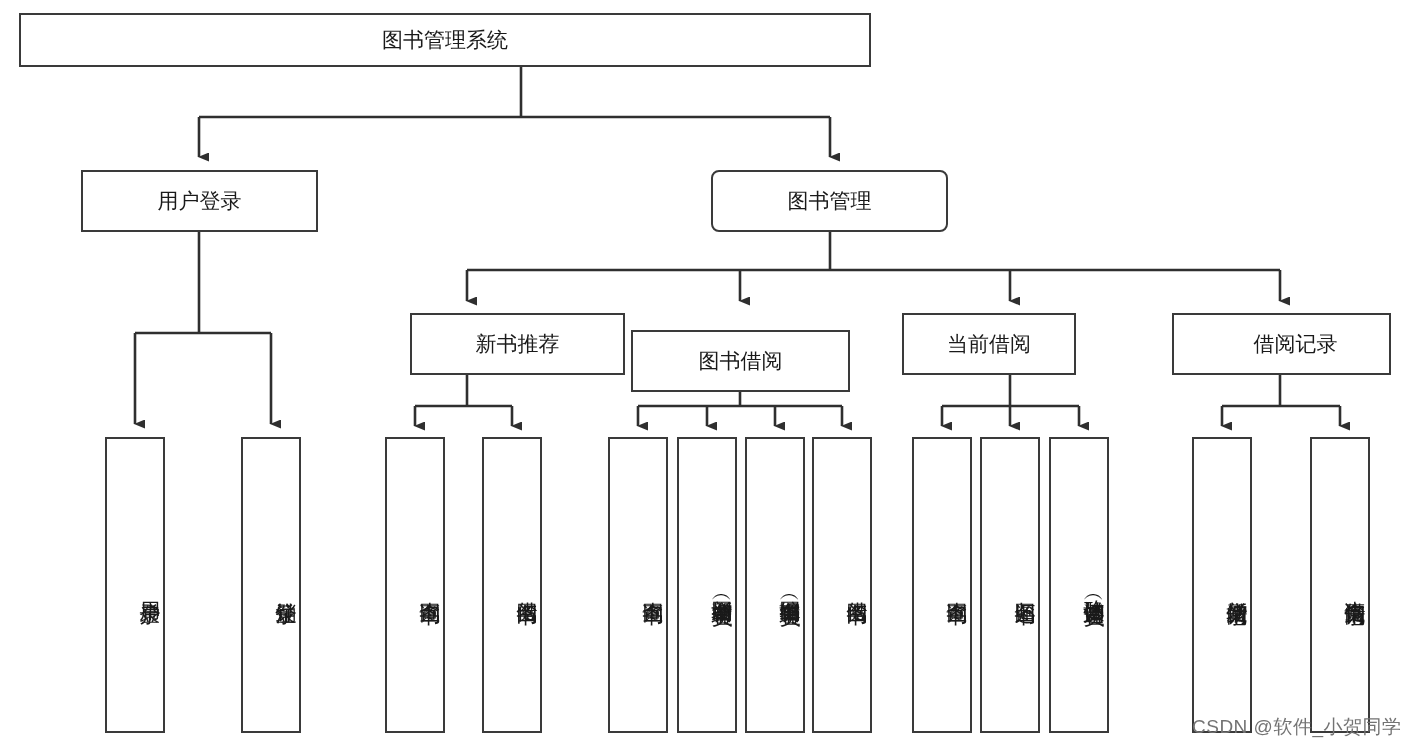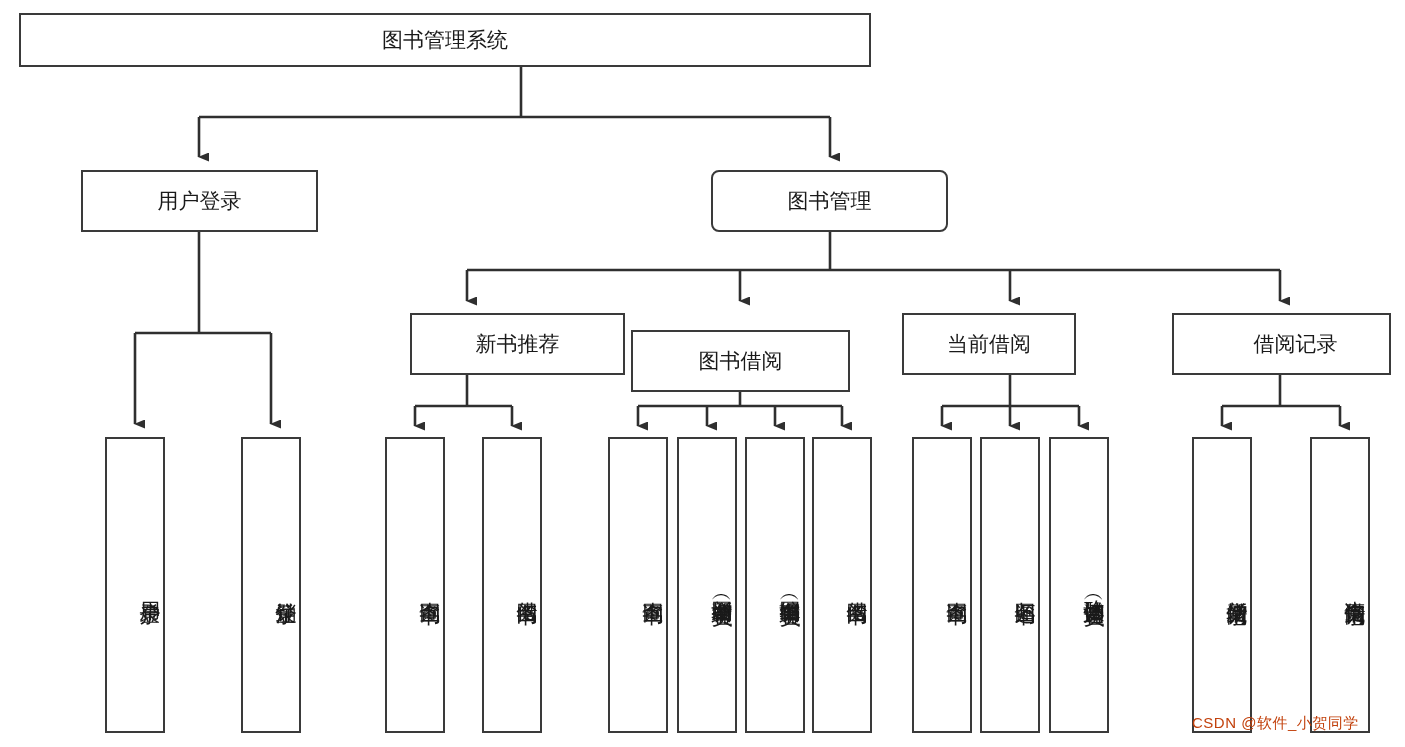--- a/index.html
+++ b/index.html
@@ -48,22 +48,22 @@
     align-items: flex-start;
     justify-content: center;
   }
   .node.v .txt {
     writing-mode: vertical-rl;
     text-orientation: upright;
     white-space: nowrap;
   }
   .watermark {
     position: absolute;
-    font-size: 15px;
-    color: #c2410c;
+    font-size: 19px;
+    color: #737373;
     white-space: nowrap;
     letter-spacing: 0.5px;
     pointer-events: none;
   }
 </style>
 </head>
 <body>
 
 <div id="canvas">
 

